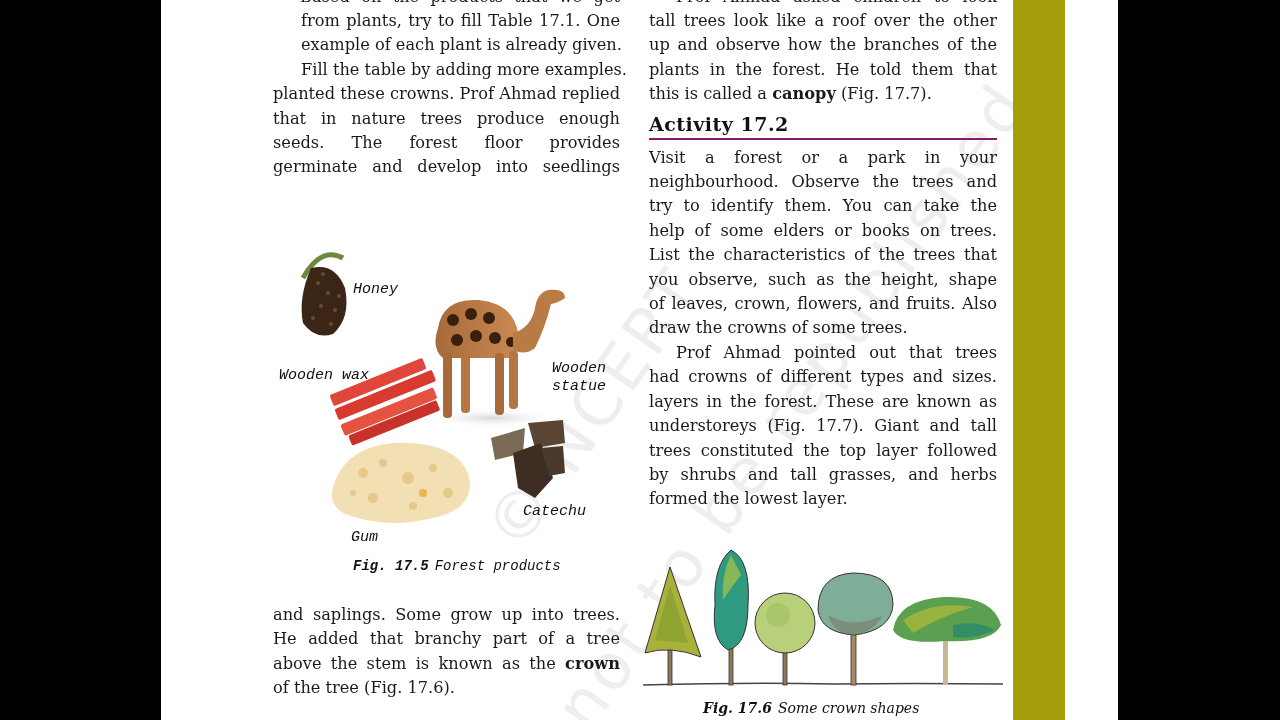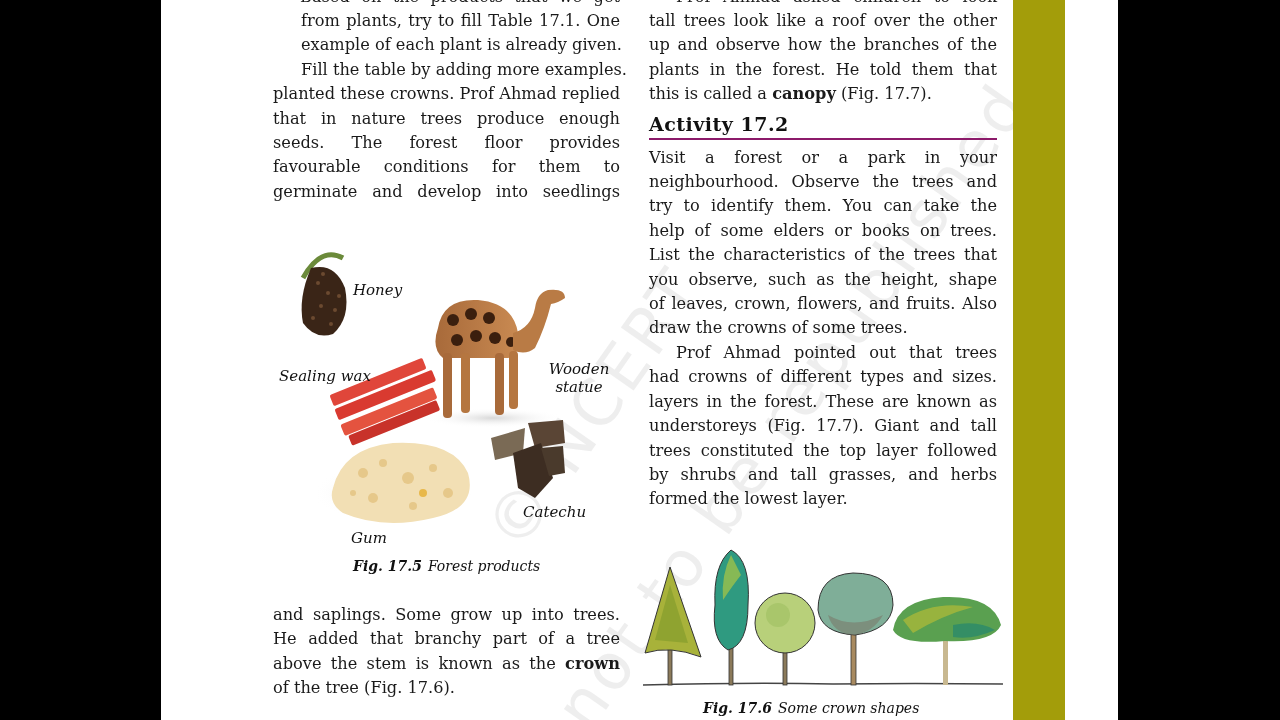--- a/index.html
+++ b/index.html
@@ -70,26 +70,25 @@
     </div>
     <p style="margin-top:9px;margin-left:28px;">
       <span class="line">from plants, try to fill Table 17.1. One</span>
       <span class="line">example of each plant is already given.</span>
       <span class="line">Fill the table by adding more examples.</span>
     </p>
     <p>
       <span class="line">planted these crowns. Prof Ahmad replied</span>
       <span class="line">that in nature trees produce enough</span>
       <span class="line">seeds. The forest floor provides</span>
-      <span class="line">favourable conditions for them to</span>
       <span class="line">germinate and develop into seedlings</span>
     </p>
   </div>
 
-  <div class="figure" style="left:112px; top:248px; width:347px; height:340px;">
+  <div class="figure" style="left:112px; top:248px; width:347px; height:340px;font-family:Liberation Mono, monospace;">
     <svg width="347" height="310" viewBox="0 0 347 310">
       <defs>
         <radialGradient id="shadow" cx="50%" cy="50%" r="50%">
           <stop offset="0%" stop-color="#d8d8d8"></stop>
           <stop offset="100%" stop-color="#ffffff" stop-opacity="0"></stop>
         </radialGradient>
         <linearGradient id="wood" x1="0" x2="1">
           <stop offset="0" stop-color="#a86a3a"></stop>
           <stop offset="1" stop-color="#c98a52"></stop>
         </linearGradient>
@@ -153,21 +152,21 @@
       </g>
 
       <g>
         <path d="M218 190 L252 180 L250 205 L222 212 Z" fill="#7a6a55"></path>
         <path d="M255 175 L290 172 L292 195 L262 200 Z" fill="#5a4535"></path>
         <path d="M240 205 L268 195 L280 230 L262 250 L245 240 Z" fill="#3d2d22"></path>
         <path d="M268 200 L290 198 L292 225 L276 228 Z" fill="#4a3a2c"></path>
       </g>
     </svg>
     <div class="fig-label" style="left:80px; top:33px;">Honey</div>
-    <div class="fig-label" style="left:6px; top:119px;">Sealing wax</div>
+    <div class="fig-label" style="left:6px; top:119px;">Wooden wax</div>
     <div class="fig-label" style="left:271px; top:112px; width:70px;">
       <span style="display:block;">Wooden</span>
       <span style="display:block;">statue</span>
     </div>
     <div class="fig-label" style="left:78px; top:281px;">Gum</div>
     <div class="fig-label" style="left:250px; top:255px;">Catechu</div>
     <div class="fig-caption" style="left:80px; top:310px;">
       <span class="fig-num">Fig. 17.5</span><span>Forest products</span>
     </div>
   </div>

